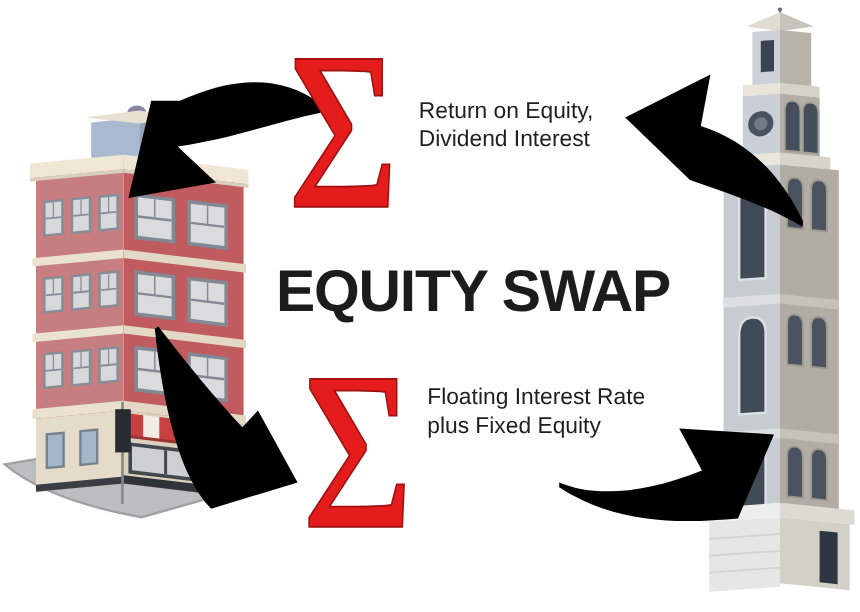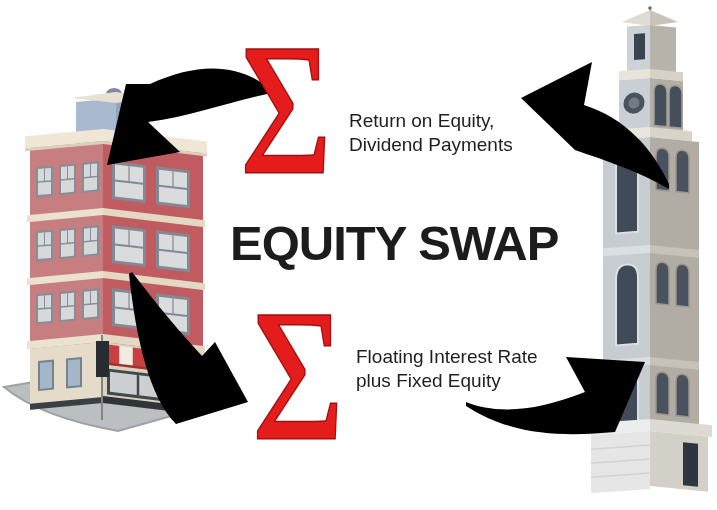--- a/index.html
+++ b/index.html
@@ -17,22 +17,22 @@
   }
   .diagram-title{
     position:absolute;left:230px;top:218px;width:296px;z-index:4;
     text-align:left;font-size:49px;font-weight:bold;letter-spacing:-1px;
     line-height:1.05;color:#1c1c1c;white-space:nowrap;
   }
   .flow-label{
     position:absolute;z-index:4;font-size:19px;line-height:23.5px;color:#1f1f1f;
     white-space:nowrap;
   }
-  #label-top{left:349px;top:81px;margin-top:28px;}
-  #label-bottom{left:356px;top:345px;}
+  #label-top{left:349px;top:81px;}
+  #label-bottom{left:356px;top:320px;}
   .flow-label span{display:block;}
 </style>
 </head>
 <body>
 
 <div class="canvas">
 
   <svg id="left-building-svg" class="layer" width="240" height="350" viewBox="0 0 240 350">
     <defs>
       <g id="win-l">
@@ -182,21 +182,21 @@
 
     <text class="sigma" x="286" y="172" text-anchor="middle" font-size="186" textLength="92" lengthAdjust="spacingAndGlyphs" fill="#e41c1c" stroke="#a01111" stroke-width="3">Σ</text>
 
     <text class="sigma" x="298" y="438" text-anchor="middle" font-size="186" textLength="92" lengthAdjust="spacingAndGlyphs" fill="#e41c1c" stroke="#a01111" stroke-width="3">Σ</text>
   </svg>
 
   <div class="diagram-title">EQUITY SWAP</div>
 
   <div id="label-top" class="flow-label">
     <span>Return on Equity,</span>
-    <span>Dividend Payments</span>
+    <span>Dividend Interest</span>
   </div>
 
   <div id="label-bottom" class="flow-label">
     <span>Floating Interest Rate</span>
     <span>plus Fixed Equity</span>
   </div>
 
 </div>
 
 </body></html>

